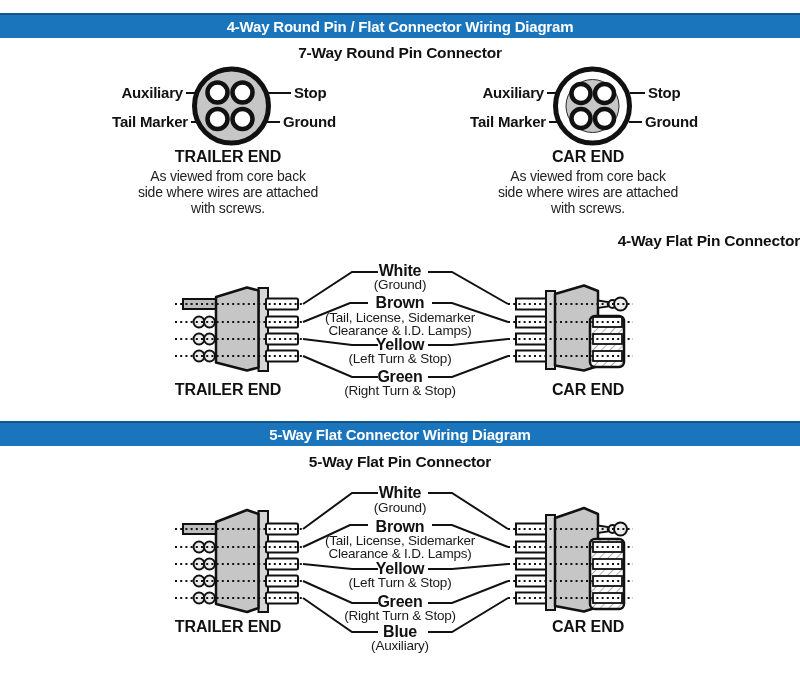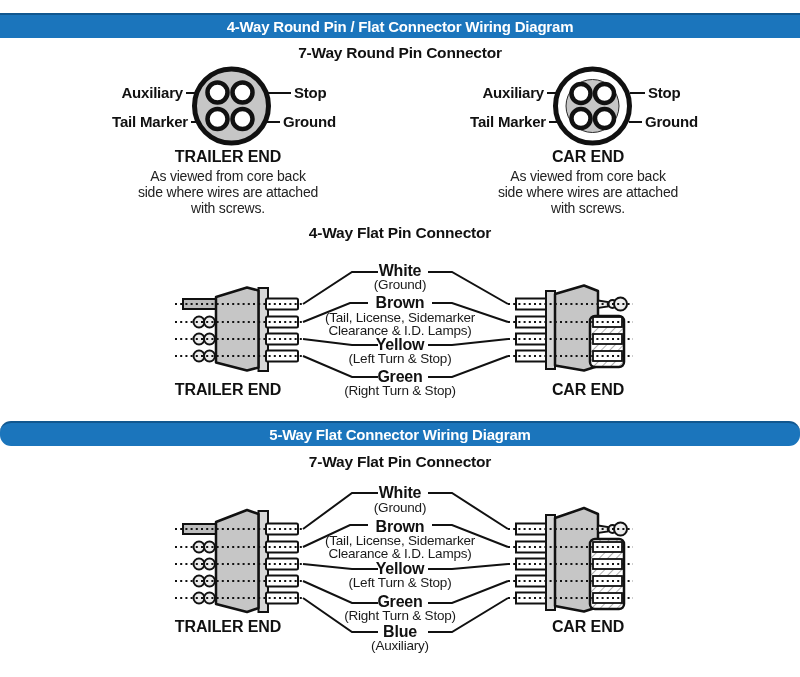--- a/index.html
+++ b/index.html
@@ -77,21 +77,21 @@
       <text class="lbl" x="648" y="36" text-anchor="start">Stop</text>
       <text class="lbl" x="546" y="65" text-anchor="end">Tail Marker</text>
       <text class="lbl" x="645" y="65" text-anchor="start">Ground</text>
       <text class="endtitle" x="588" y="100" text-anchor="middle">CAR END</text>
       <text class="cap" x="588" y="119" text-anchor="middle">As viewed from core back</text>
       <text class="cap" x="588" y="135" text-anchor="middle">side where wires are attached</text>
       <text class="cap" x="588" y="151" text-anchor="middle">with screws.</text>
     </g>
   </svg>
 
-  <div class="heading" style="top:224px;">4-Way Flat Pin Connector</div>
+  <div class="heading" style="top:232px;text-align:right;">4-Way Flat Pin Connector</div>
 
   <svg class="abs" style="top:255px;" width="800" height="150" viewBox="0 0 800 150">
     <defs>
       <pattern id="h4" width="6" height="6" patternUnits="userSpaceOnUse" patternTransform="rotate(45)">
         <line x1="0" y1="0" x2="0" y2="6" stroke="#9a9a9a" stroke-width="1.6"></line>
       </pattern>
     </defs>
 
     <g>
       <rect x="183" y="44" width="33" height="10" fill="#bdbdbd" stroke="#111" stroke-width="2"></rect>
@@ -172,25 +172,25 @@
       </g>
       <g>
         <polyline class="wire-stroke" points="303,101 352,122 378,122"></polyline>
         <polyline class="wire-stroke" points="428,122 452,122 508,101"></polyline>
         <text class="wirename" x="400" y="127" text-anchor="middle">Green</text>
         <text class="fn" x="400" y="140" text-anchor="middle">(Right Turn &amp; Stop)</text>
       </g>
     </g>
   </svg>
 
-  <div class="banner" style="top:421px;border-radius:11px;">
+  <div class="banner" style="top:421px;">
     <span>5-Way Flat Connector Wiring Diagram</span>
   </div>
 
-  <div class="heading" style="top:453px;">7-Way Flat Pin Connector</div>
+  <div class="heading" style="top:453px;">5-Way Flat Pin Connector</div>
 
   <svg class="abs" style="top:478px;" width="800" height="185" viewBox="0 0 800 185">
     <defs>
       <pattern id="h5" width="6" height="6" patternUnits="userSpaceOnUse" patternTransform="rotate(45)">
         <line x1="0" y1="0" x2="0" y2="6" stroke="#9a9a9a" stroke-width="1.6"></line>
       </pattern>
     </defs>
 
     <g>
       <rect x="183" y="46" width="33" height="10" fill="#bdbdbd" stroke="#111" stroke-width="2"></rect>

